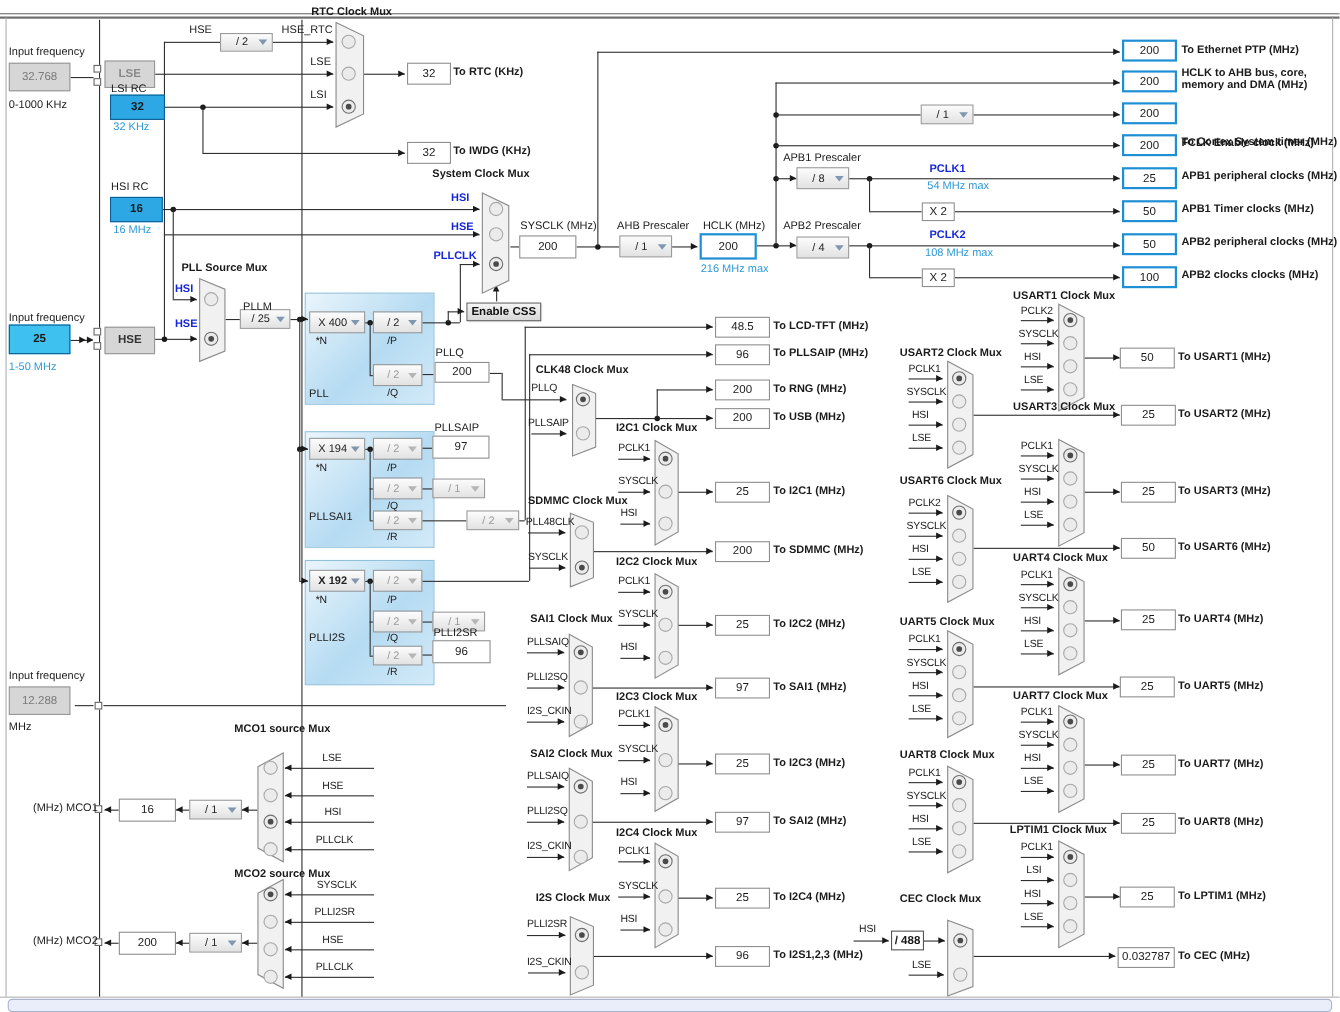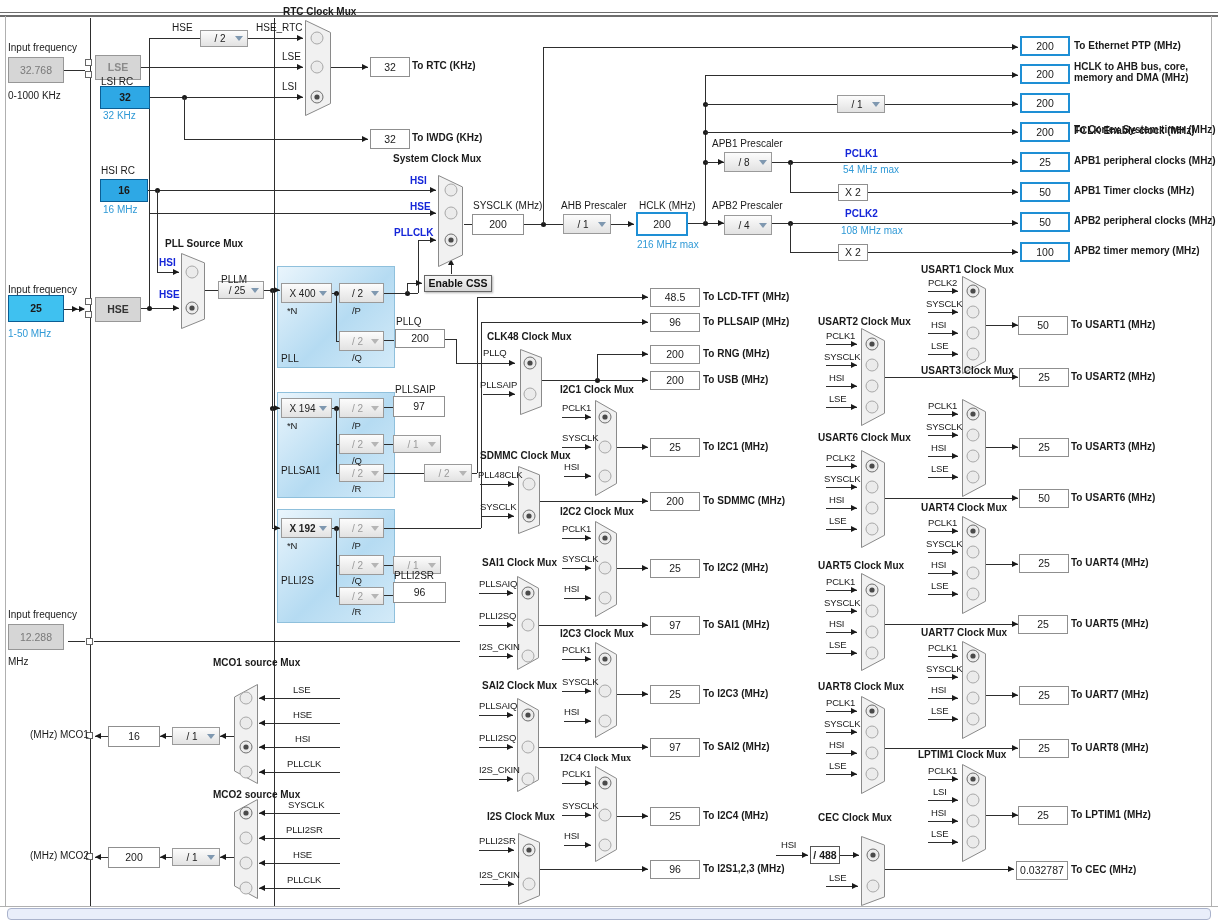--- a/index.html
+++ b/index.html
@@ -728,21 +728,21 @@
     <div class="lbl blue" style="left: 845px; top: 209px;">PCLK2</div>
     <div class="lbl lb" style="left: 841px; top: 226px;">108 MHz max</div>
     <div class="lbl b" style="left: 1074px; top: 41px;">To Ethernet PTP (MHz)</div>
     <div class="lbl b" style="left: 1074px; top: 62px;">HCLK to AHB bus, core,</div>
     <div class="lbl b" style="left: 1074px; top: 73px;">memory and DMA (MHz)</div>
     <div class="lbl b" style="left: 1074px; top: 98px; margin-top: 27px;">To Cortex System timer (MHz)</div>
     <div class="lbl b" style="left: 1074px; top: 126px;">FCLK Enable clock (MHz)</div>
     <div class="lbl b" style="left: 1074px; top: 156px;">APB1 peripheral clocks (MHz)</div>
     <div class="lbl b" style="left: 1074px; top: 186px;">APB1 Timer clocks (MHz)</div>
     <div class="lbl b" style="left: 1074px; top: 216px; text-align: center;">APB2 peripheral clocks (MHz)</div>
-    <div class="lbl b" style="left: 1074px; top: 246px;">APB2 timer memory (MHz)</div>
+    <div class="lbl b" style="left: 1074px; top: 246px;">APB2 clocks clocks (MHz)</div>
     <div class="lbl b" style="left: 165px; top: 239px;">PLL Source Mux</div>
     <div class="lbl blue" style="left: 159px; top: 258px;">HSI</div>
     <div class="lbl blue" style="left: 159px; top: 290px;">HSE</div>
     <div class="lbl " style="left: 221px; top: 275px;">PLLM</div>
     <div class="lbl sm" style="left: 287px; top: 306px;">*N</div>
     <div class="lbl sm" style="left: 352px; top: 306px;">/P</div>
     <div class="lbl sm" style="left: 352px; top: 353px;">/Q</div>
     <div class="lbl " style="left: 281px; top: 354px;">PLL</div>
     <div class="lbl " style="left: 396px; top: 317px;">PLLQ</div>
     <div class="lbl " style="left: 395px; top: 385px;">PLLSAIP</div>
@@ -776,21 +776,21 @@
     <div class="lbl sm" style="left: 479px; top: 611px;">PLLI2SQ</div>
     <div class="lbl sm" style="left: 479px; top: 642px;">I2S_CKIN</div>
     <div class="lbl b" style="left: 560px; top: 629px;">I2C3 Clock Mux</div>
     <div class="lbl sm" style="left: 562px; top: 645px;">PCLK1</div>
     <div class="lbl sm" style="left: 562px; top: 677px;">SYSCLK</div>
     <div class="lbl sm" style="left: 564px; top: 707px;">HSI</div>
     <div class="lbl b" style="left: 482px; top: 681px;">SAI2 Clock Mux</div>
     <div class="lbl sm" style="left: 479px; top: 701px;">PLLSAIQ</div>
     <div class="lbl sm" style="left: 479px; top: 733px;">PLLI2SQ</div>
     <div class="lbl sm" style="left: 479px; top: 765px;">I2S_CKIN</div>
-    <div class="lbl b" style="left: 560px; top: 753px; font-family: Liberation Serif, serif;">I2C4 Clock Mux</div>
+    <div class="lbl b" style="left: 560px; top: 753px;">I2C4 Clock Mux</div>
     <div class="lbl sm" style="left: 562px; top: 769px;">PCLK1</div>
     <div class="lbl sm" style="left: 562px; top: 801px;">SYSCLK</div>
     <div class="lbl sm" style="left: 564px; top: 831px;">HSI</div>
     <div class="lbl b" style="left: 487px; top: 812px;">I2S Clock Mux</div>
     <div class="lbl sm" style="left: 479px; top: 836px;">PLLI2SR</div>
     <div class="lbl sm" style="left: 479px; top: 870px;">I2S_CKIN</div>
     <div class="lbl b" style="left: 703px; top: 292px;">To LCD-TFT (MHz)</div>
     <div class="lbl b" style="left: 703px; top: 317px;">To PLLSAIP (MHz)</div>
     <div class="lbl b" style="left: 703px; top: 349px;">To RNG (MHz)</div>
     <div class="lbl b" style="left: 703px; top: 375px;">To USB (MHz)</div>

